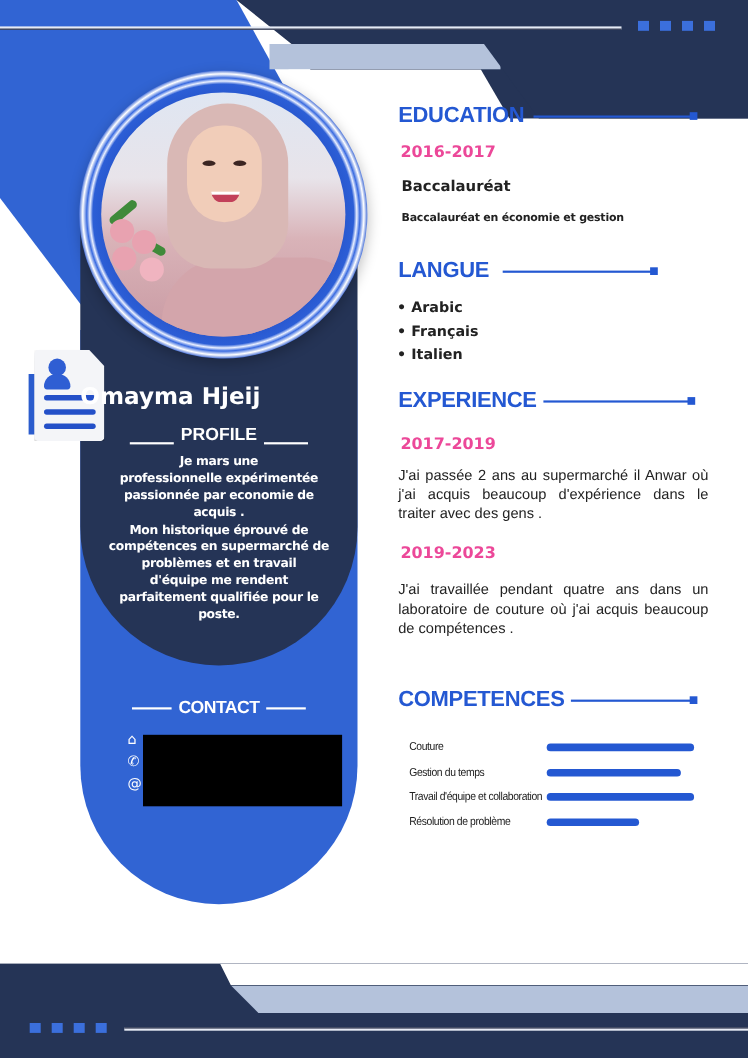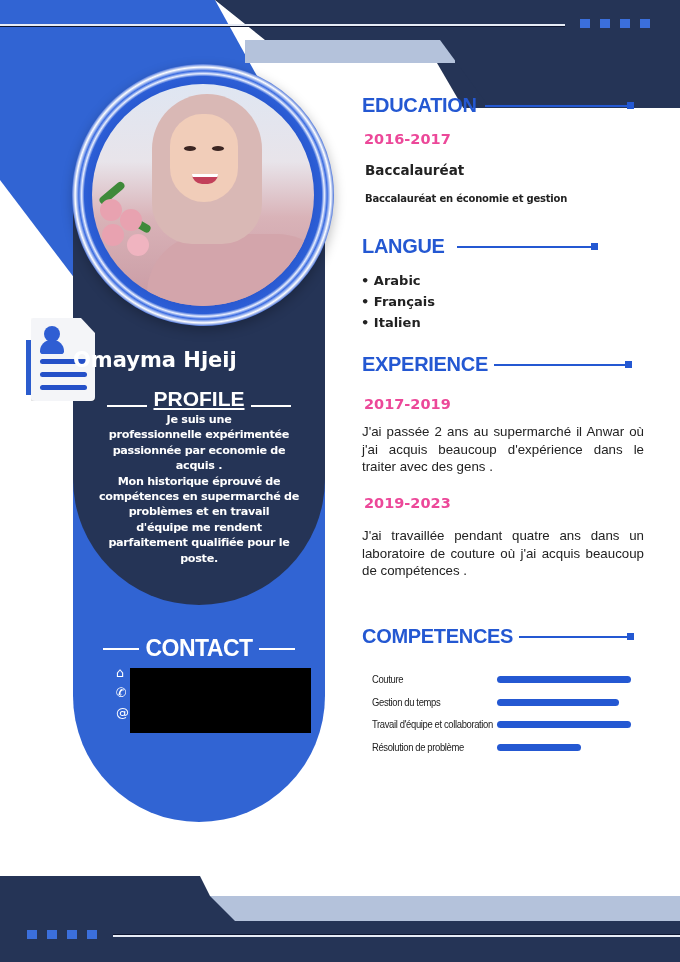--- a/index.html
+++ b/index.html
@@ -83,28 +83,28 @@
   
   .name {
     left:73px; top:348px; width:252px; text-align:left;
     font-family:"DejaVu Sans", sans-serif; font-weight:bold; font-size:21px; color:#ffffff;
   }
   .section-left-title {
     left:73px; width:252px; display:flex; align-items:center; justify-content:center; gap:6px;
     color:#fff; font-weight:bold; font-family:"Liberation Sans", sans-serif;
   }
   .section-left-title .dash { height:2px; background:#fff; display:block; }
-  .profile-title { top:387px; font-size:21px;text-decoration:underline; }
+  .profile-title { top:387px; font-size:16px; }
   .profile-title .dash { width:40px; margin-top:14px; }
   .profile-text {
     left:85px; top:412px; width:228px; text-align:center; color:#ffffff;
     font-family:"DejaVu Sans", sans-serif; font-weight:bold; font-size:11.2px; line-height:15.4px;
     letter-spacing:-0.3px;
   }
-  .contact-title { top:635px; font-size:23px; letter-spacing:-0.5px; }
+  .contact-title { top:635px; font-size:16px; letter-spacing:-0.5px; }
   .contact-title .dash { width:36px; }
   .contact-icons { left:116px; top:665px; display:flex; flex-direction:column; gap:4px; }
   .contact-icons span { width:16px; height:16px; color:#fff; font-size:13px; line-height:16px; display:block; }
   .redact { left:130px; top:668px; width:181px; height:65px; background:#000; }
 
   
   .h-right {
     left:362px; display:flex; align-items:center; color:#2458d2;
     font-family:"Liberation Sans", sans-serif; font-weight:bold; font-size:20px; letter-spacing:-0.3px;
   }
@@ -199,21 +199,21 @@
 
 <div class="abs name">Omayma Hjeij</div>
 
 <div class="abs section-left-title profile-title">
   <span class="dash"></span>
   <span>PROFILE</span>
   <span class="dash"></span>
 </div>
 
 <div class="abs profile-text">
-  <div>Je suis  une</div>
+  <div>Je mars  une</div>
   <div>professionnelle expérimentée</div>
   <div>passionnée par economie de</div>
   <div>acquis .</div>
   <div>Mon historique éprouvé de</div>
   <div>compétences en supermarché de</div>
   <div>problèmes et en travail</div>
   <div>d'équipe me rendent</div>
   <div>parfaitement qualifiée pour le</div>
   <div>poste.</div>
 </div>

